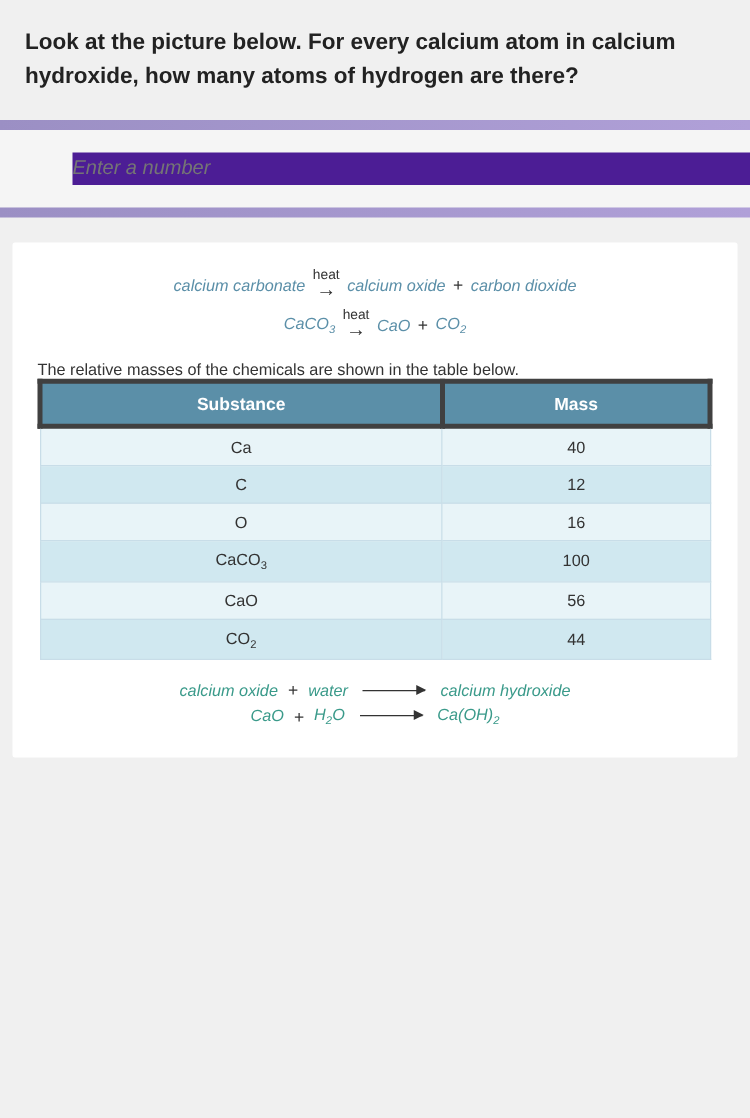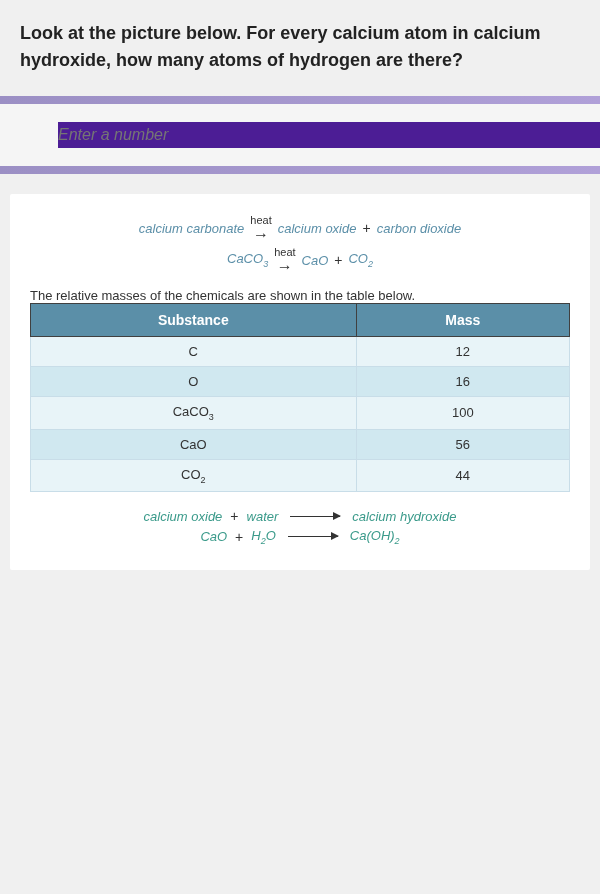--- a/index.html
+++ b/index.html
@@ -129,21 +129,21 @@
       margin-bottom: 16px;
     }
 
     .chem-table th {
       background: #5b8fa8;
       color: #fff;
       padding: 8px 16px;
       text-align: center;
       font-size: 14px;
       font-weight: bold;
-      border: 1px solid #404040;
+      border: 4px solid #404040;
     }
 
     .chem-table td {
       padding: 7px 16px;
       text-align: center;
       font-size: 13px;
       color: #333;
       border: 1px solid #c8dde8;
     }
 
@@ -249,20 +249,24 @@
 
   <table class="chem-table">
     <thead>
       <tr>
         <th>Substance</th>
         <th>Mass</th>
       </tr>
     </thead>
     <tbody>
       <tr>
+        <td>Ca</td>
+        <td>40</td>
+      </tr>
+      <tr>
         <td>C</td>
         <td>12</td>
       </tr>
       <tr>
         <td>O</td>
         <td>16</td>
       </tr>
       <tr>
         <td>CaCO<sub>3</sub></td>
         <td>100</td>

